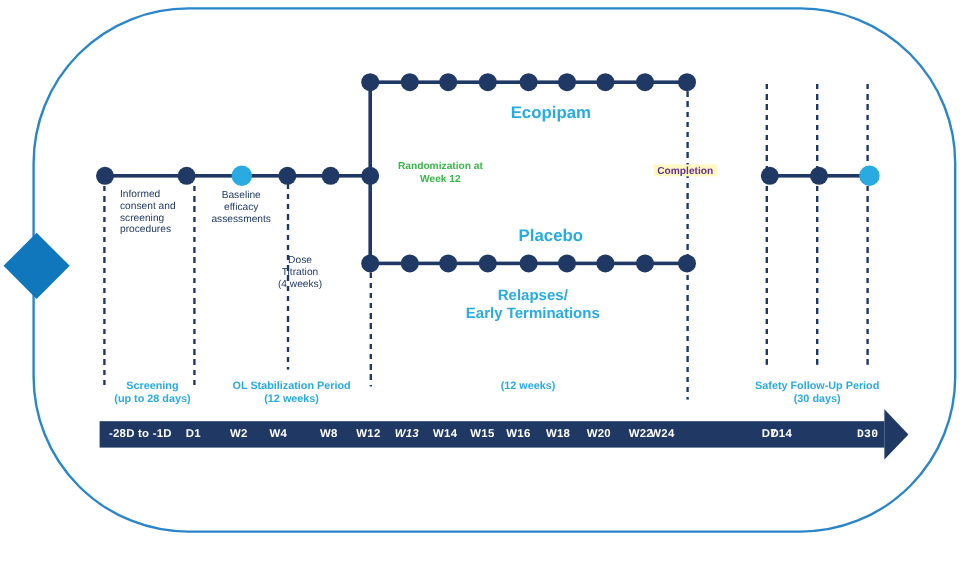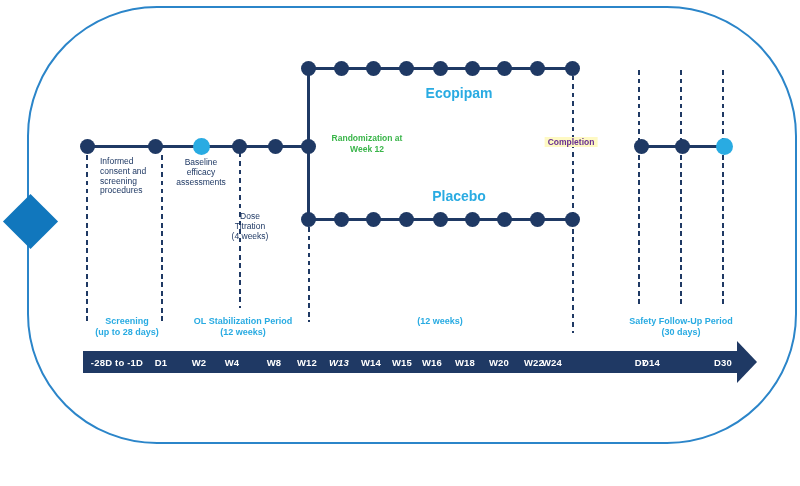--- a/index.html
+++ b/index.html
@@ -90,20 +90,21 @@
 
   <div class="abs navy-note" style="left:100px;top:157px;">Informed<br>consent and<br>screening<br>procedures</div>
   <div class="abs navy-note center" style="left:201px;top:158px;">Baseline<br>efficacy<br>assessments</div>
   <div class="abs navy-note center" style="left:206px;top:212px;margin-left:44px;">Dose<br>Titration<br>(4 weeks)</div>
 
   <div class="abs green-label center" style="left:367px;top:133px;">Randomization at<br>Week 12</div>
   <div class="abs purple-label center" style="left:571px;top:137px;">Completion</div>
 
   <div class="abs arm-label center" style="left:441px;top:85px;">Ecopipam</div>
   <div class="abs arm-label center" style="left:441px;top:188px;">Placebo</div>
+  <div class="abs relapse-label center" style="left:444px;top:239px;text-align:center;">Relapses/<br>Early Terminations</div>
 
   <div id="periods">
       <div class="abs period" style="left: 127px; top: 316px;">
         <div>Screening</div>
         <div>(up to 28 days)</div>
       </div>
       <div class="abs period" style="left: 243px; top: 316px;">
         <div>OL Stabilization Period</div>
         <div>(12 weeks)</div>
       </div>
@@ -128,16 +129,16 @@
       <span class="tick" style="left: 339px; font-style: italic;">W13</span>
       <span class="tick" style="left: 371px;">W14</span>
       <span class="tick" style="left: 402px;">W15</span>
       <span class="tick" style="left: 432px;">W16</span>
       <span class="tick" style="left: 465px;">W18</span>
       <span class="tick" style="left: 499px;">W20</span>
       <span class="tick" style="left: 534px;">W22</span>
       <span class="tick" style="left: 552px;">W24</span>
       <span class="tick" style="left: 641px;">D7</span>
       <span class="tick" style="left: 651px;">D14</span>
-      <span class="tick" style="left: 723px;">D30</span>
+      <span class="tick" style="left: 723px; font-family: Liberation Mono, monospace;">D30</span>
     </div>
 
 </div>
 
 </body></html>

